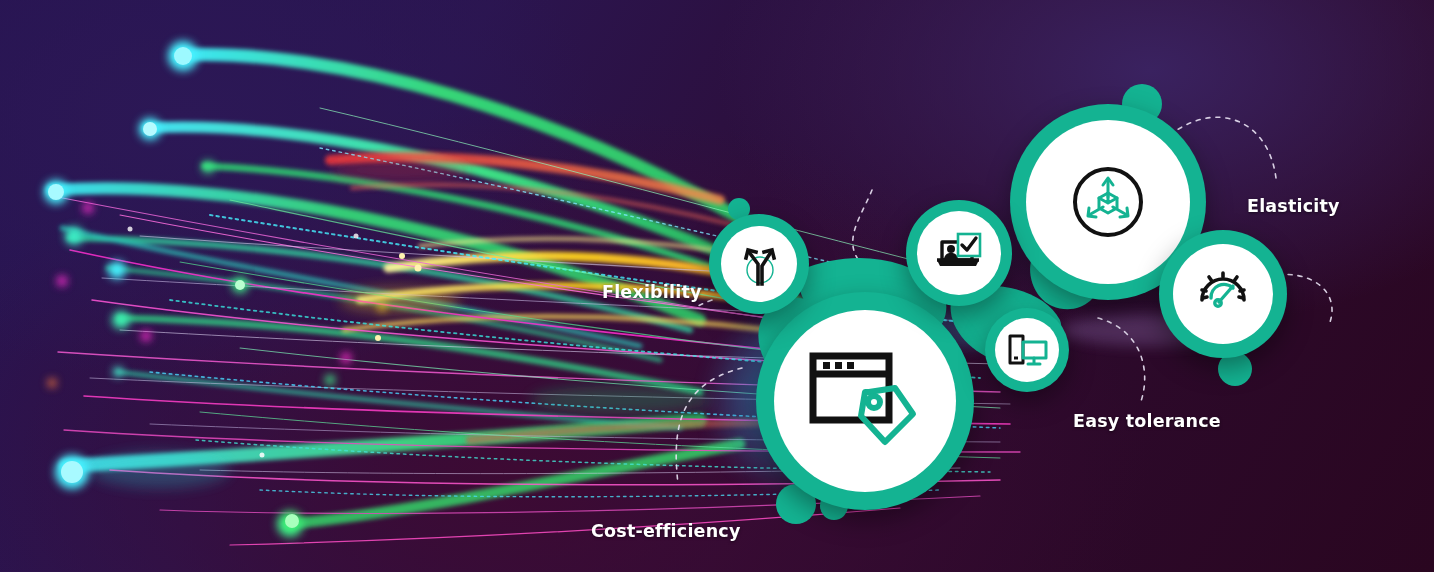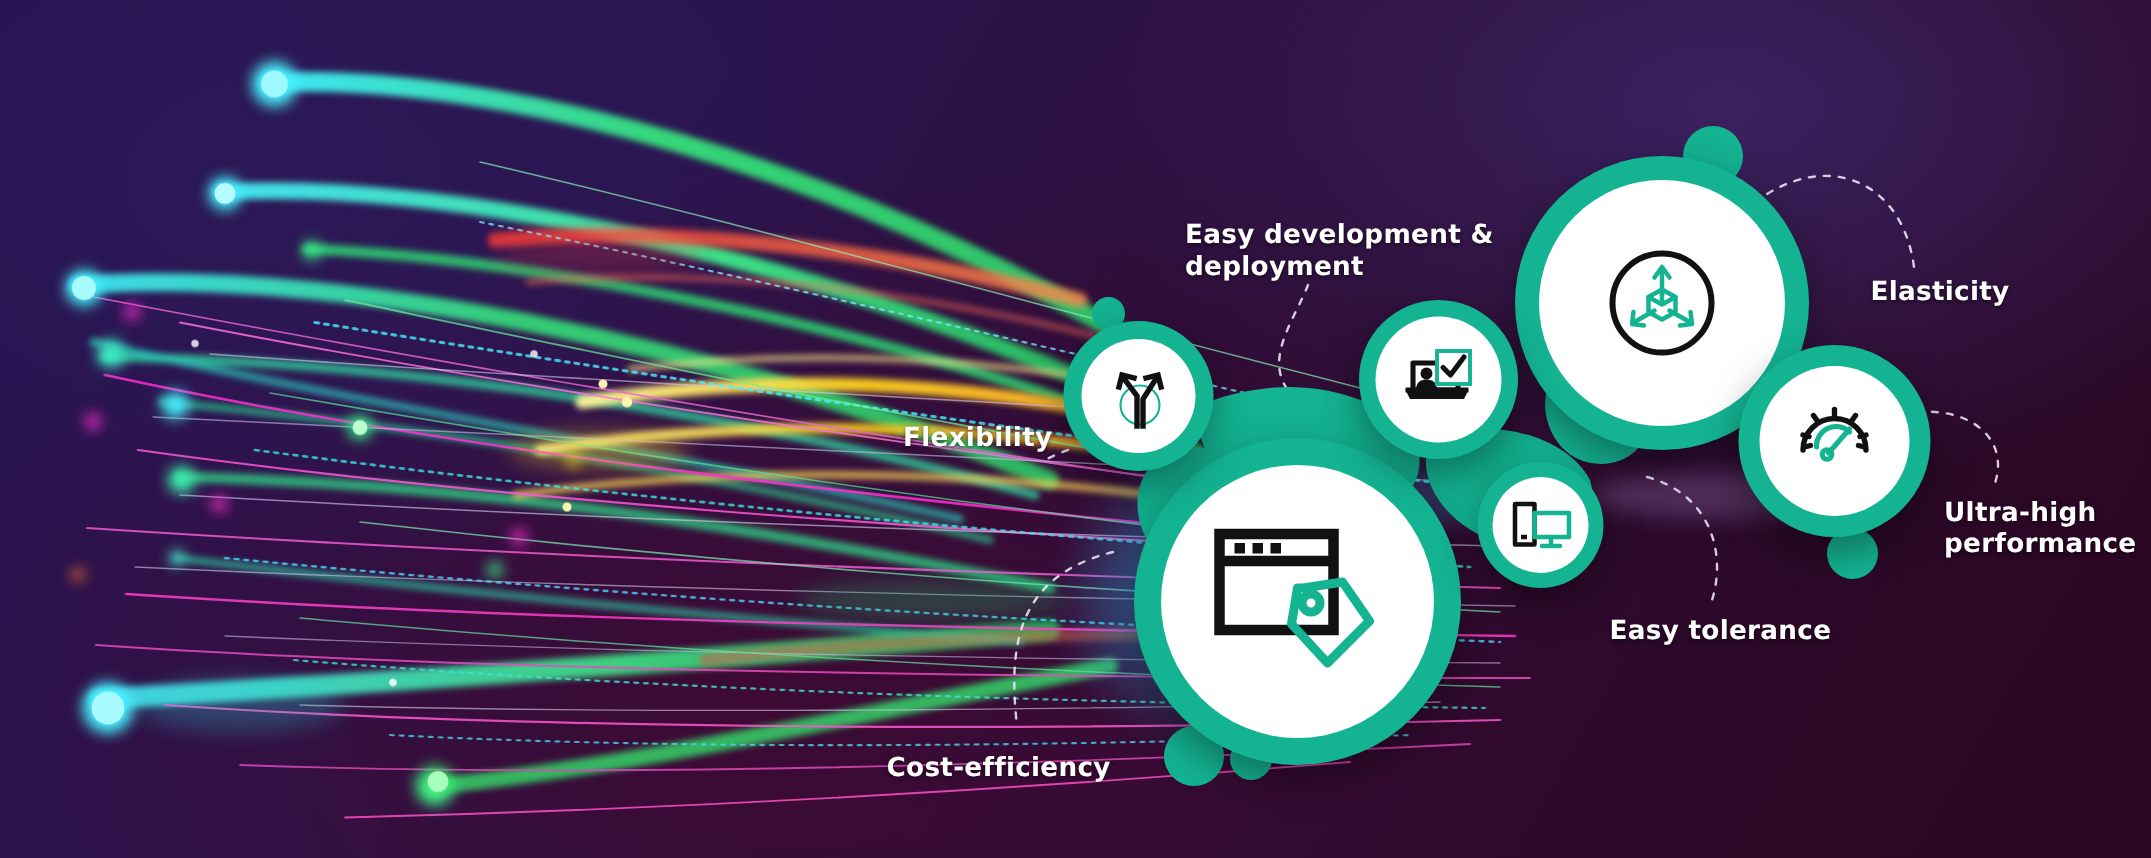--- a/index.html
+++ b/index.html
@@ -298,25 +298,21 @@
         <g fill="none" stroke="#14b392" stroke-width="3" stroke-linejoin="round" stroke-linecap="round">
           <rect x="16" y="10" width="23" height="16"></rect>
           <path d="M27,26 L27,31 M21,32 L33,32"></path>
         </g>
       </svg>
     </div>
   </div>
 
   <div class="lbl" style="left:602px;top:282px;">Flexibility</div>
 
-  <div class="lbl" style="left:790px;top:147px;">Easy development &amp;
-deployment</div>
-
-  <div class="lbl" style="left:1247px;top:185px;">Elasticity</div>
-
-  <div class="lbl" style="left:1296px;top:332px;">Ultra-high
-performance</div>
+
+  <div class="lbl" style="left:1247px;top:196px;">Elasticity</div>
+
 
   <div class="lbl" style="left:1073px;top:411px;">Easy tolerance</div>
 
-  <div class="lbl" style="left:591px;top:502px;">Cost-efficiency</div>
+  <div class="lbl" style="left:591px;top:521px;">Cost-efficiency</div>
 
 </div>
 
 </body></html>

